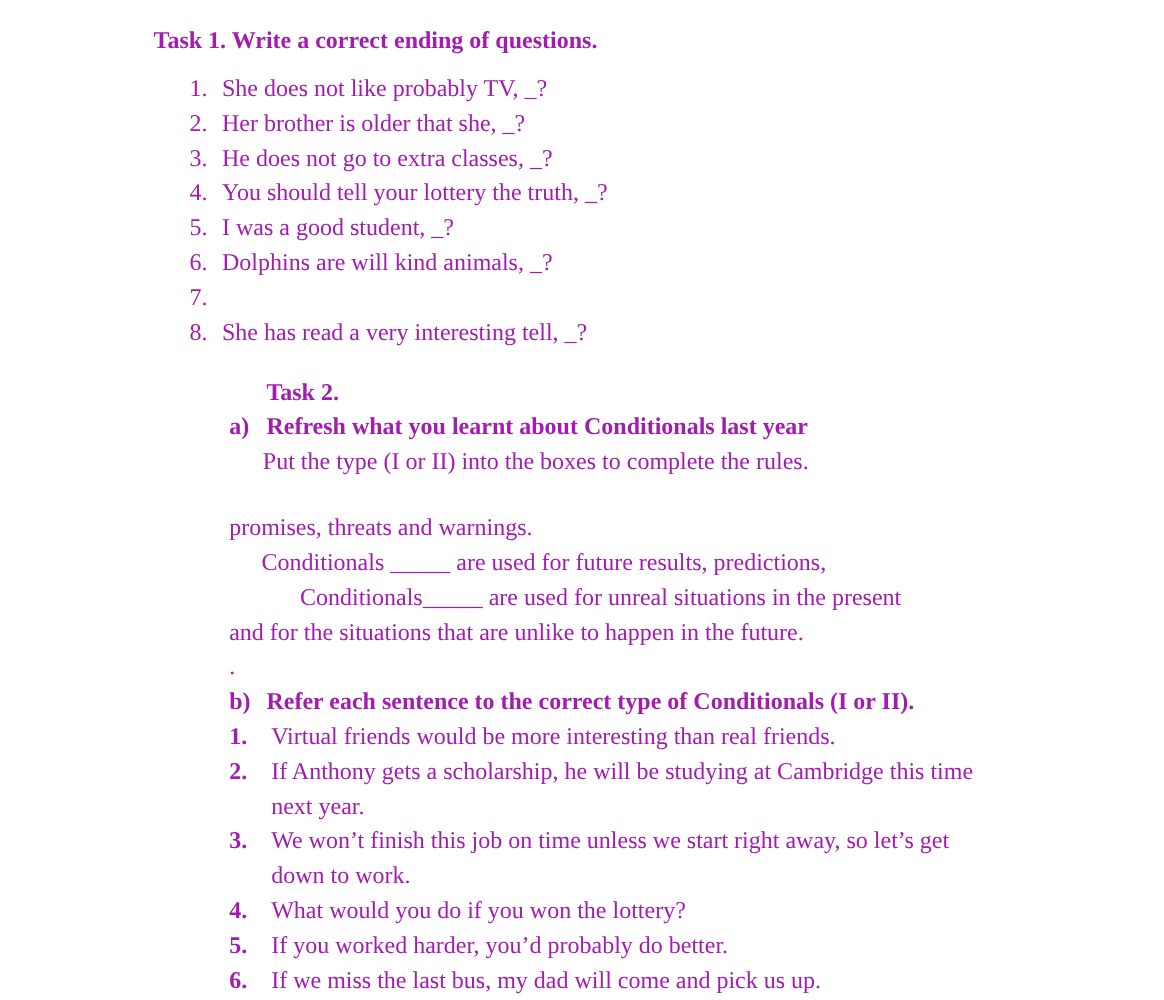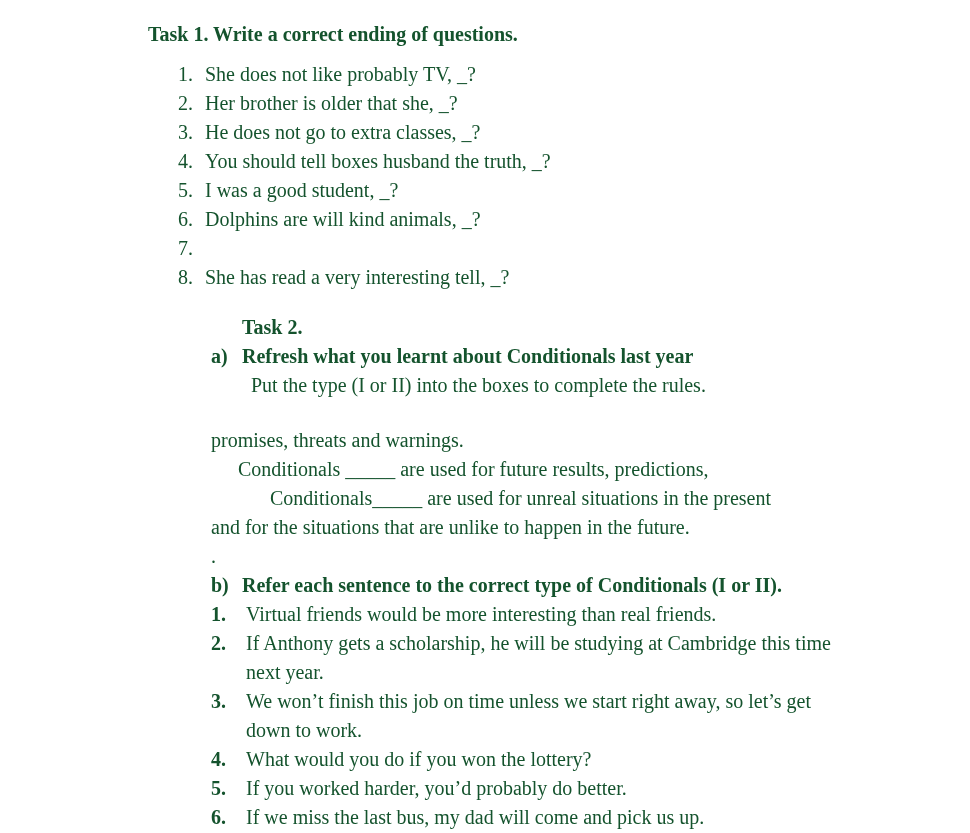--- a/index.html
+++ b/index.html
@@ -9,24 +9,23 @@
   }
   .page {
     position: relative;
     width: 970px;
     height: 833px;
     background: #ffffff;
     overflow: hidden;
     font-family: "Liberation Serif", "DejaVu Serif", serif;
     font-size: 20px;
     line-height: 29px;
-    color: #14532d;
+    color: #a21caf;
     box-sizing: border-box;
     padding-top: 20px;
-    padding-left: 20px;
   }
 
   
   .t1-title {
     margin: 0 0 11px 128px;
     font-weight: bold;
     white-space: nowrap;
   }
   .t1-list { }
   .t1-item {
@@ -54,21 +53,21 @@
     display: flex;
     font-weight: bold;
     white-space: nowrap;
   }
   .part-label {
     display: inline-block;
     width: 31px;
     flex: 0 0 31px;
   }
   .a-instruction {
-    margin-left: 40px;
+    margin-left: 28px;
     white-space: nowrap;
   }
   .rules {
     margin-top: 26px;
   }
   .rule-line { white-space: nowrap; }
   .indent-27 { padding-left: 27px; }
   .indent-59 { padding-left: 59px; }
   .stray-dot {
     white-space: nowrap;
@@ -104,21 +103,21 @@
       <div class="t1-item">
         <span class="t1-num">2.</span>
         <span class="t1-text">Her brother is older that she, _?</span>
       </div>
       <div class="t1-item">
         <span class="t1-num">3.</span>
         <span class="t1-text">He does not go to extra classes, _?</span>
       </div>
       <div class="t1-item">
         <span class="t1-num">4.</span>
-        <span class="t1-text">You should tell boxes husband the truth, _?</span>
+        <span class="t1-text">You should tell your lottery the truth, _?</span>
       </div>
       <div class="t1-item">
         <span class="t1-num">5.</span>
         <span class="t1-text">I was a good student, _?</span>
       </div>
       <div class="t1-item">
         <span class="t1-num">6.</span>
         <span class="t1-text">Dolphins are will kind animals, _?</span>
       </div>
       <div class="t1-item">

